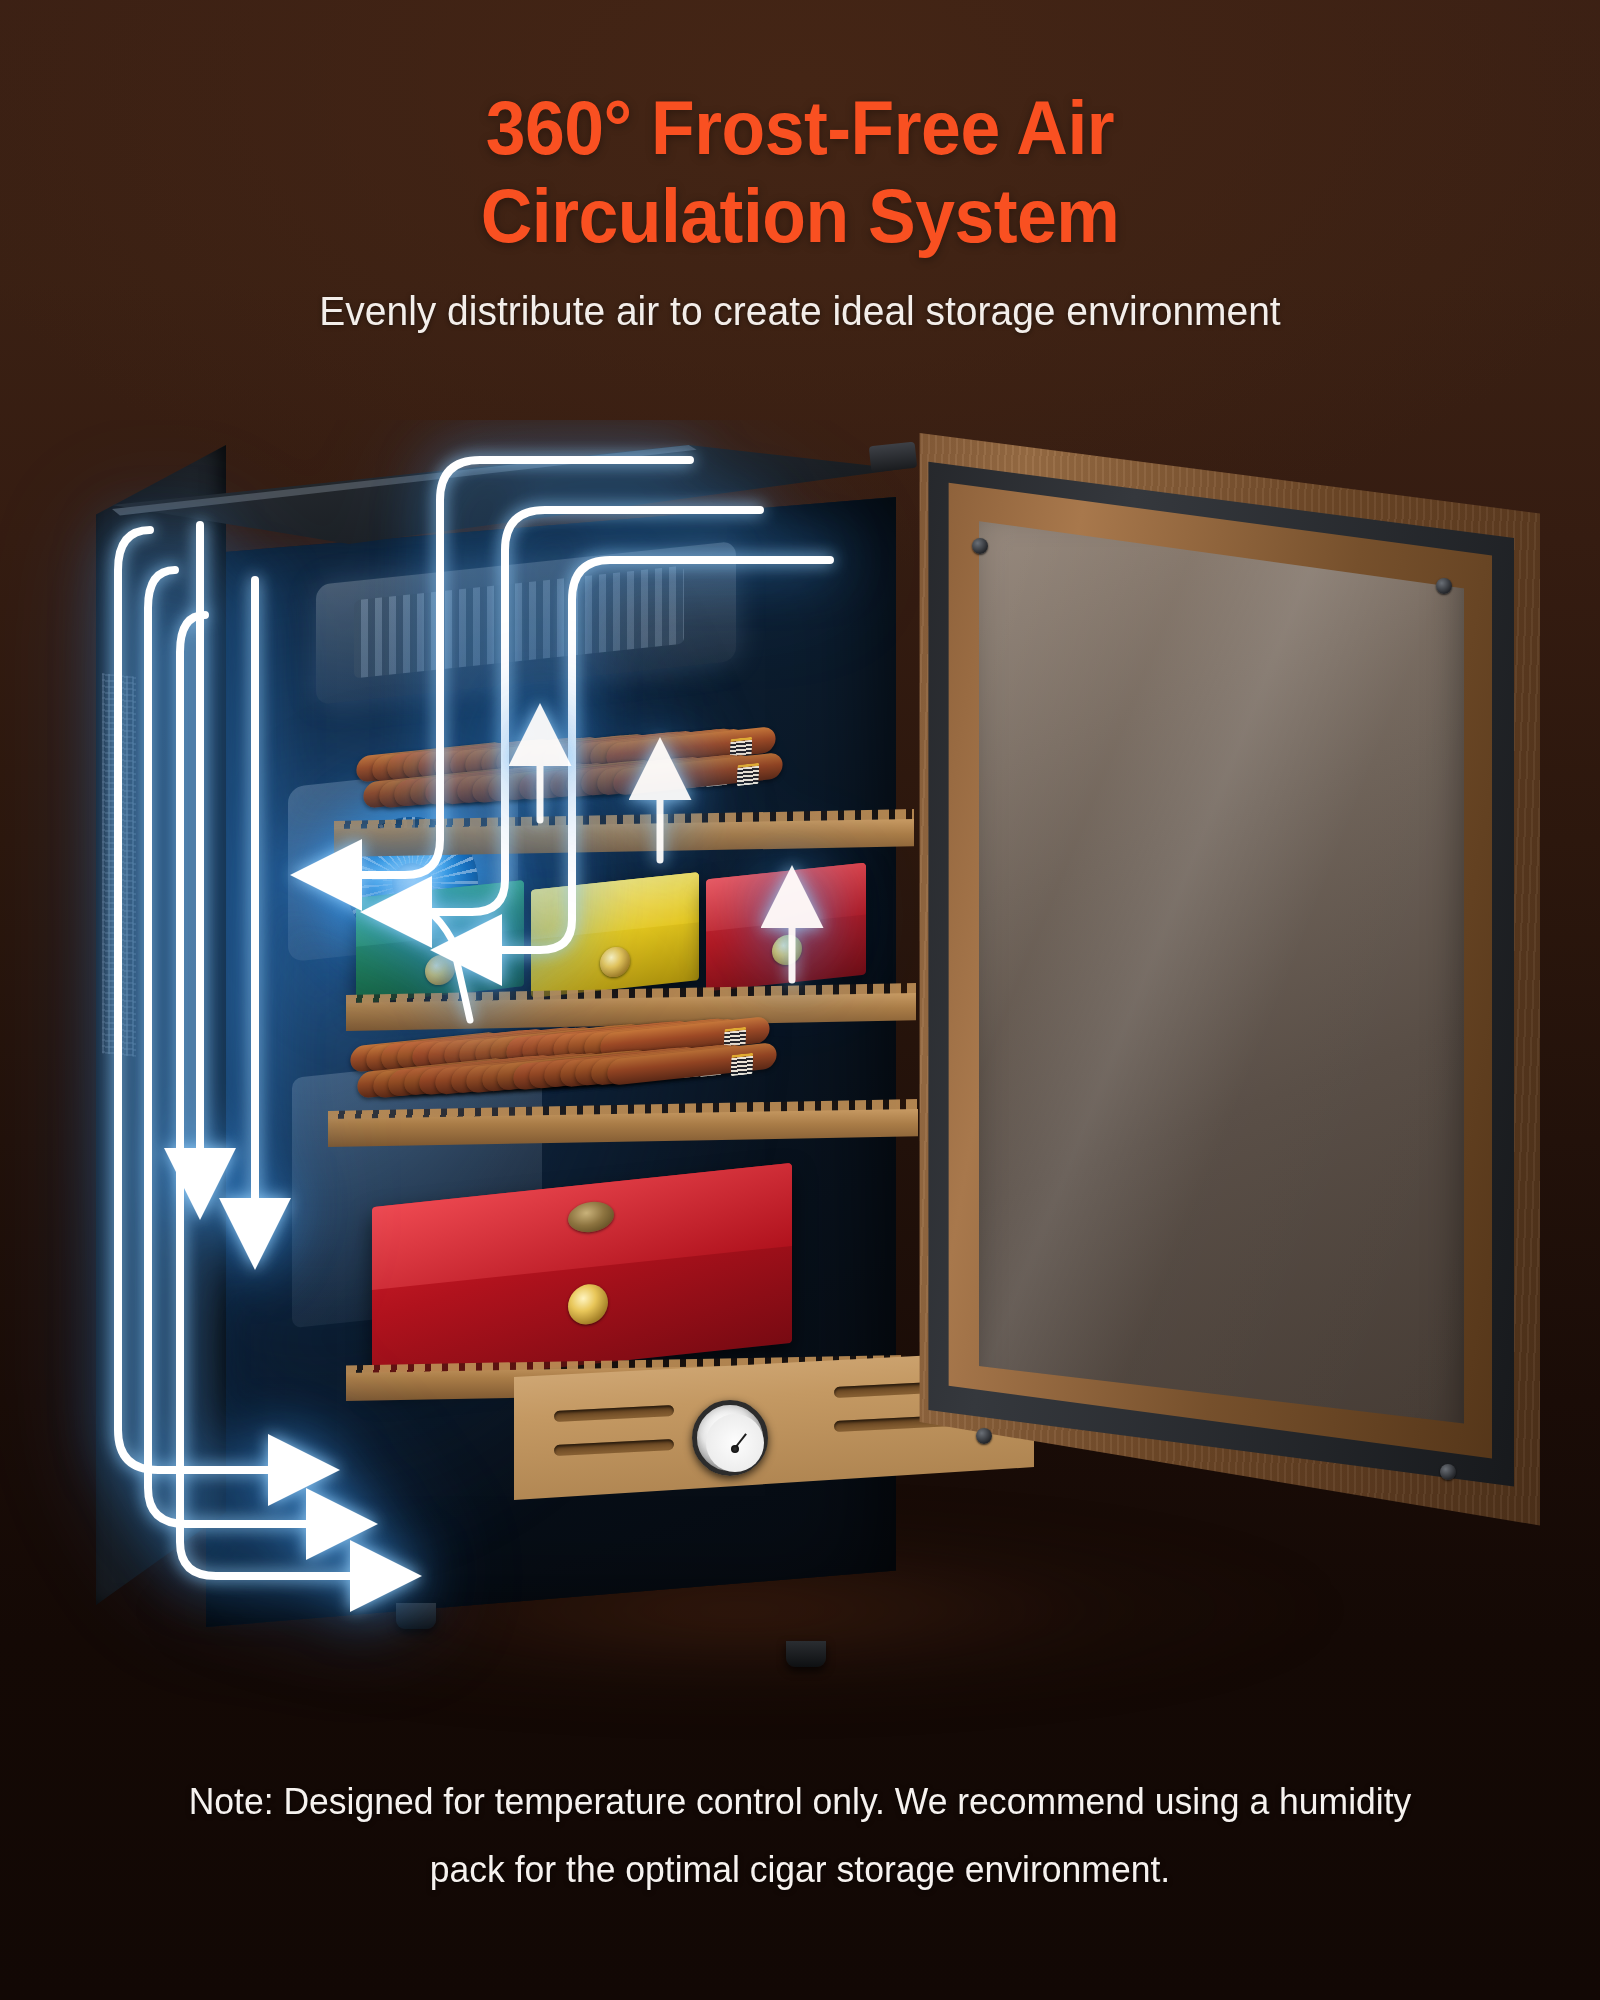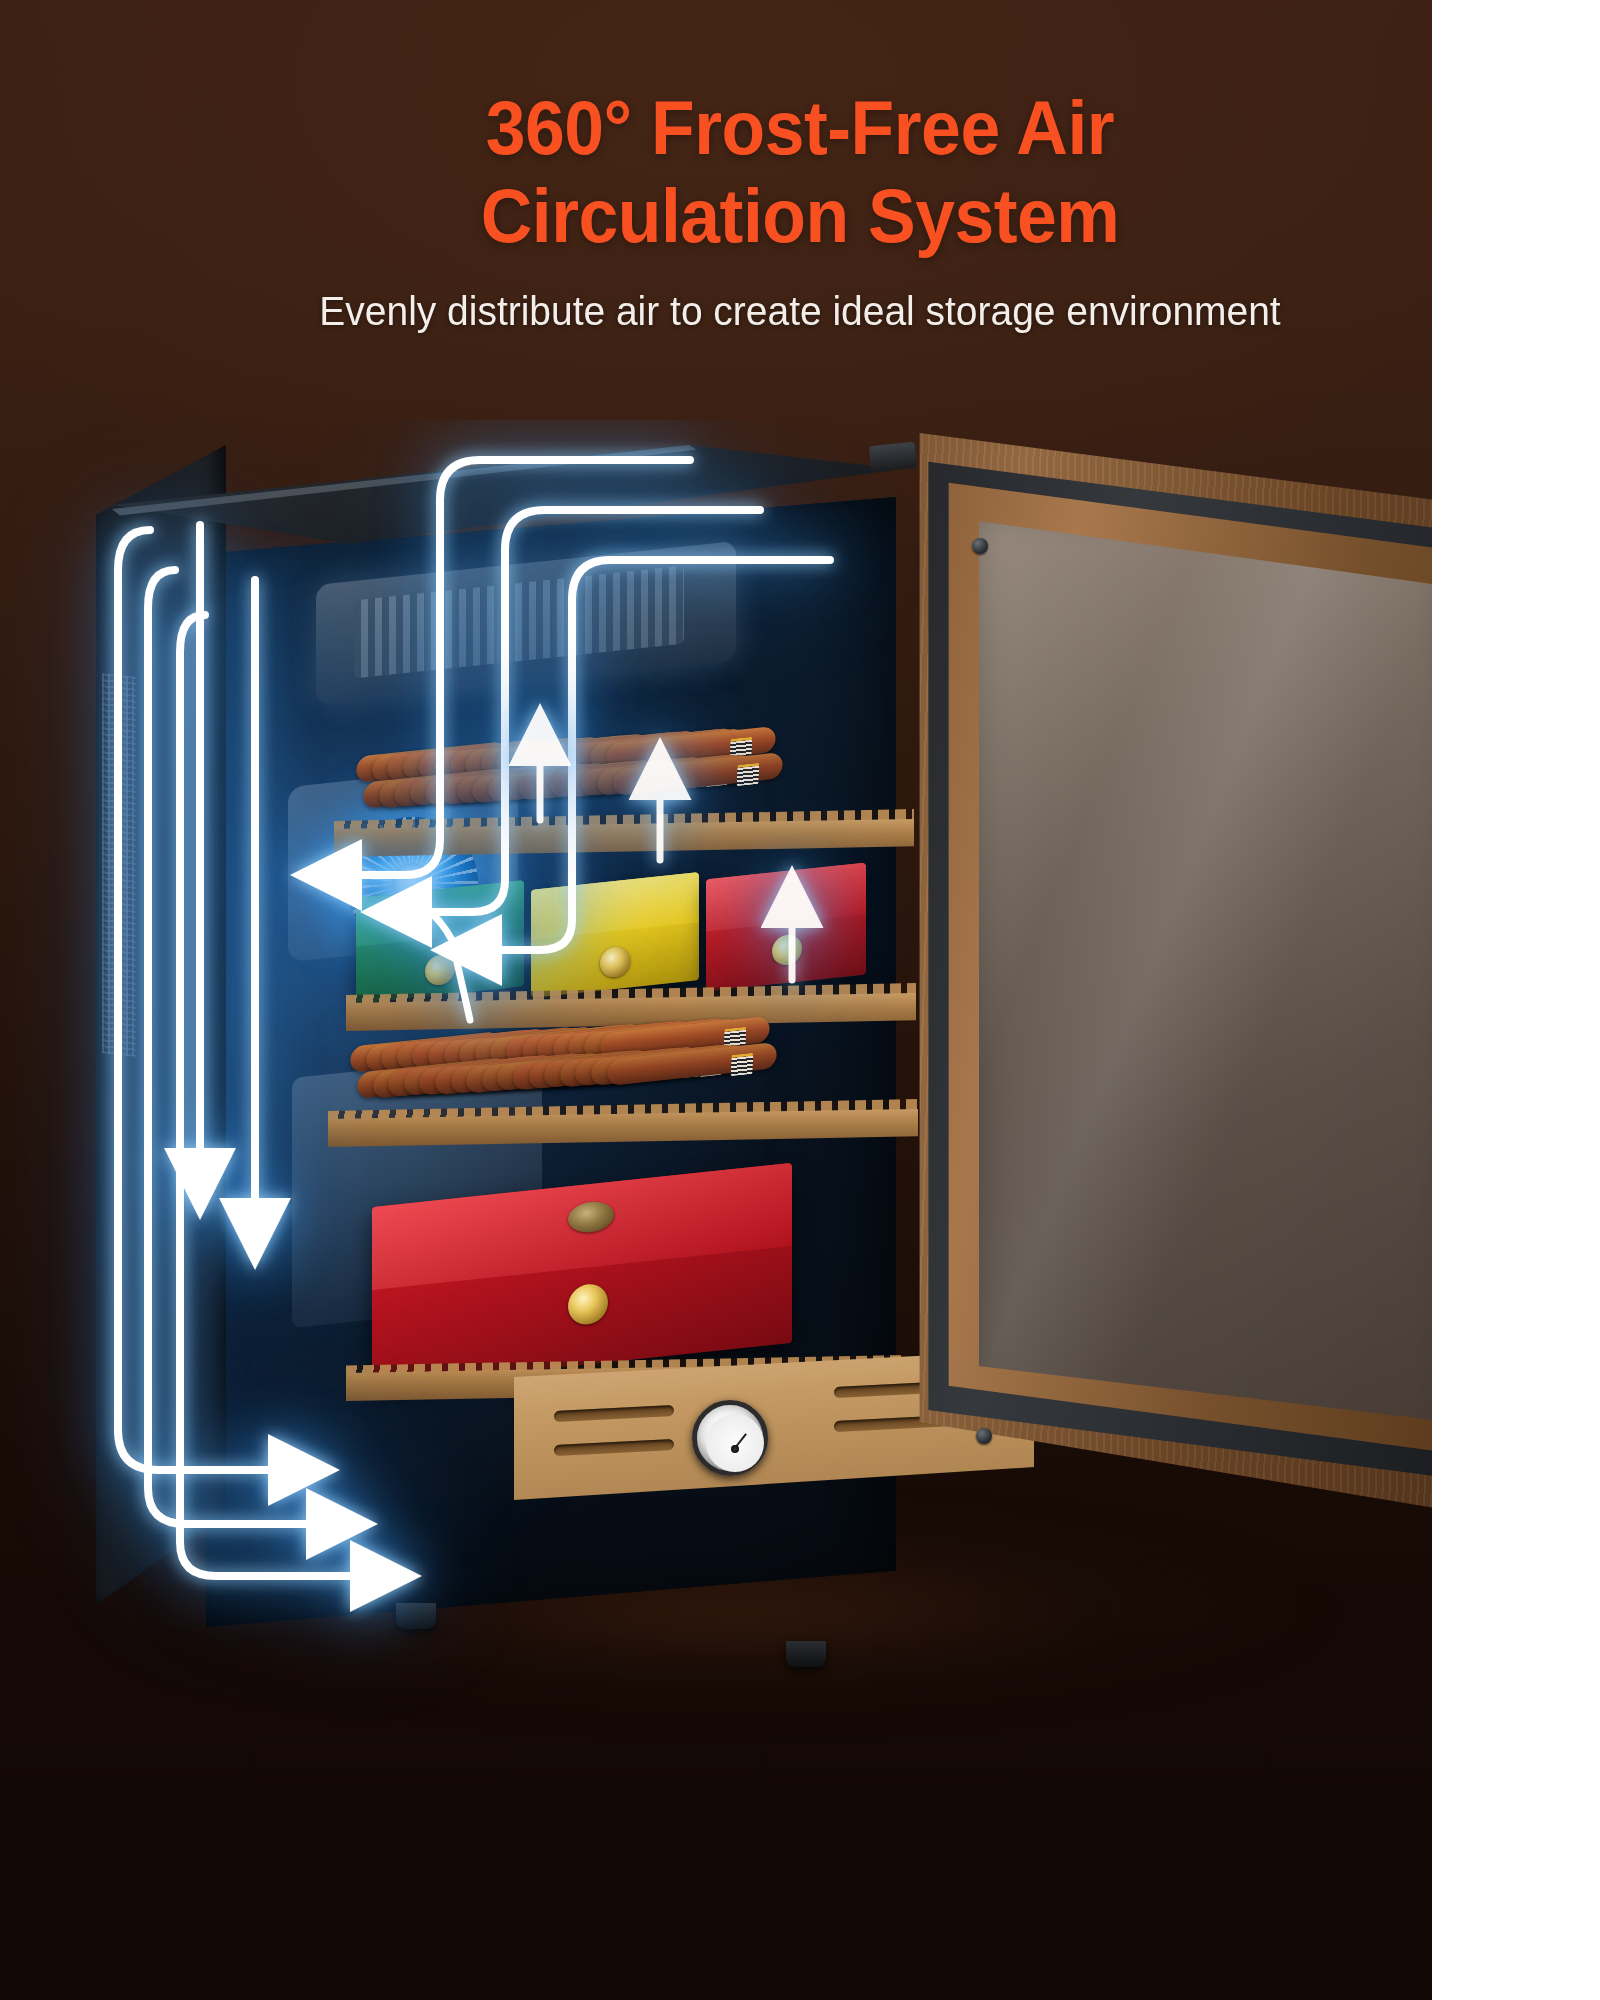--- a/index.html
+++ b/index.html
@@ -3,21 +3,21 @@
 <meta charset="utf-8">
 <title>360 Frost-Free Air Circulation System</title>
 <style>
   * { margin:0; padding:0; box-sizing:border-box; }
   html, body {
     width:1600px; height:2000px;
     font-family:"Liberation Sans", sans-serif;
     overflow:hidden;
   }
   #page {
-    position:relative; width:1432px; height:2000px;
+    position:relative; width:1600px; height:2000px;
     background:
       radial-gradient(ellipse 1300px 700px at 50% 4%, #442515 0%, rgba(68,37,21,0) 70%),
       linear-gradient(180deg,
         #3b2014 0%,
         #3a2013 14%,
         #351c11 27%,
         #2c170d 42%,
         #22110a 57%,
         #1a0c07 70%,
         #140905 82%,
@@ -551,14 +551,18 @@
       <div class="door-innerwood"></div>
       <div class="door-glass"></div>
       <div class="door-rivet" style="left:92px; top:128px;"></div>
       <div class="door-rivet" style="left:556px; top:168px;"></div>
       <div class="door-rivet" style="left:96px; top:1018px;"></div>
       <div class="door-rivet" style="left:560px; top:1054px;"></div>
     </div>
 
   </div>
 
+  <div class="note">
+    <div class="note-line">Note: Designed for temperature control only. We recommend using a humidity</div>
+    <div class="note-line">pack for the optimal cigar storage environment.</div>
+  </div>
 
 </div>
 
 </body></html>

